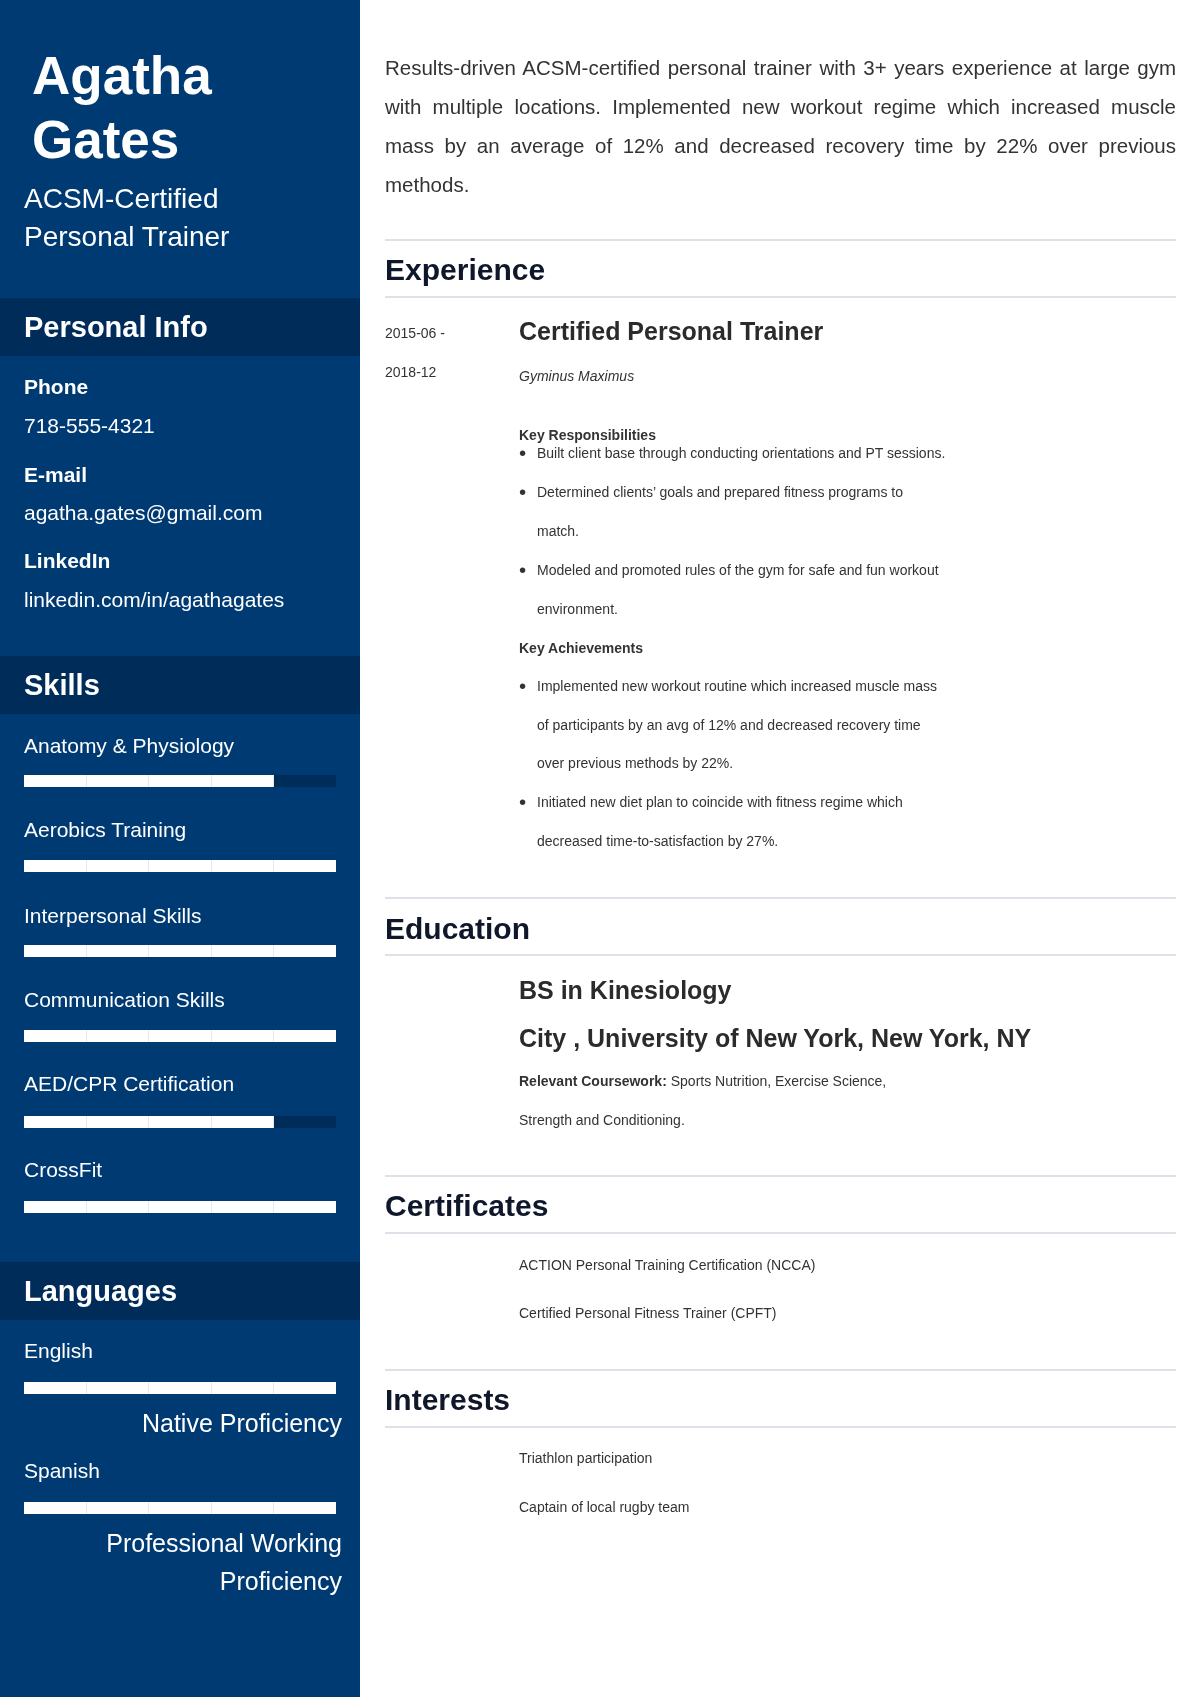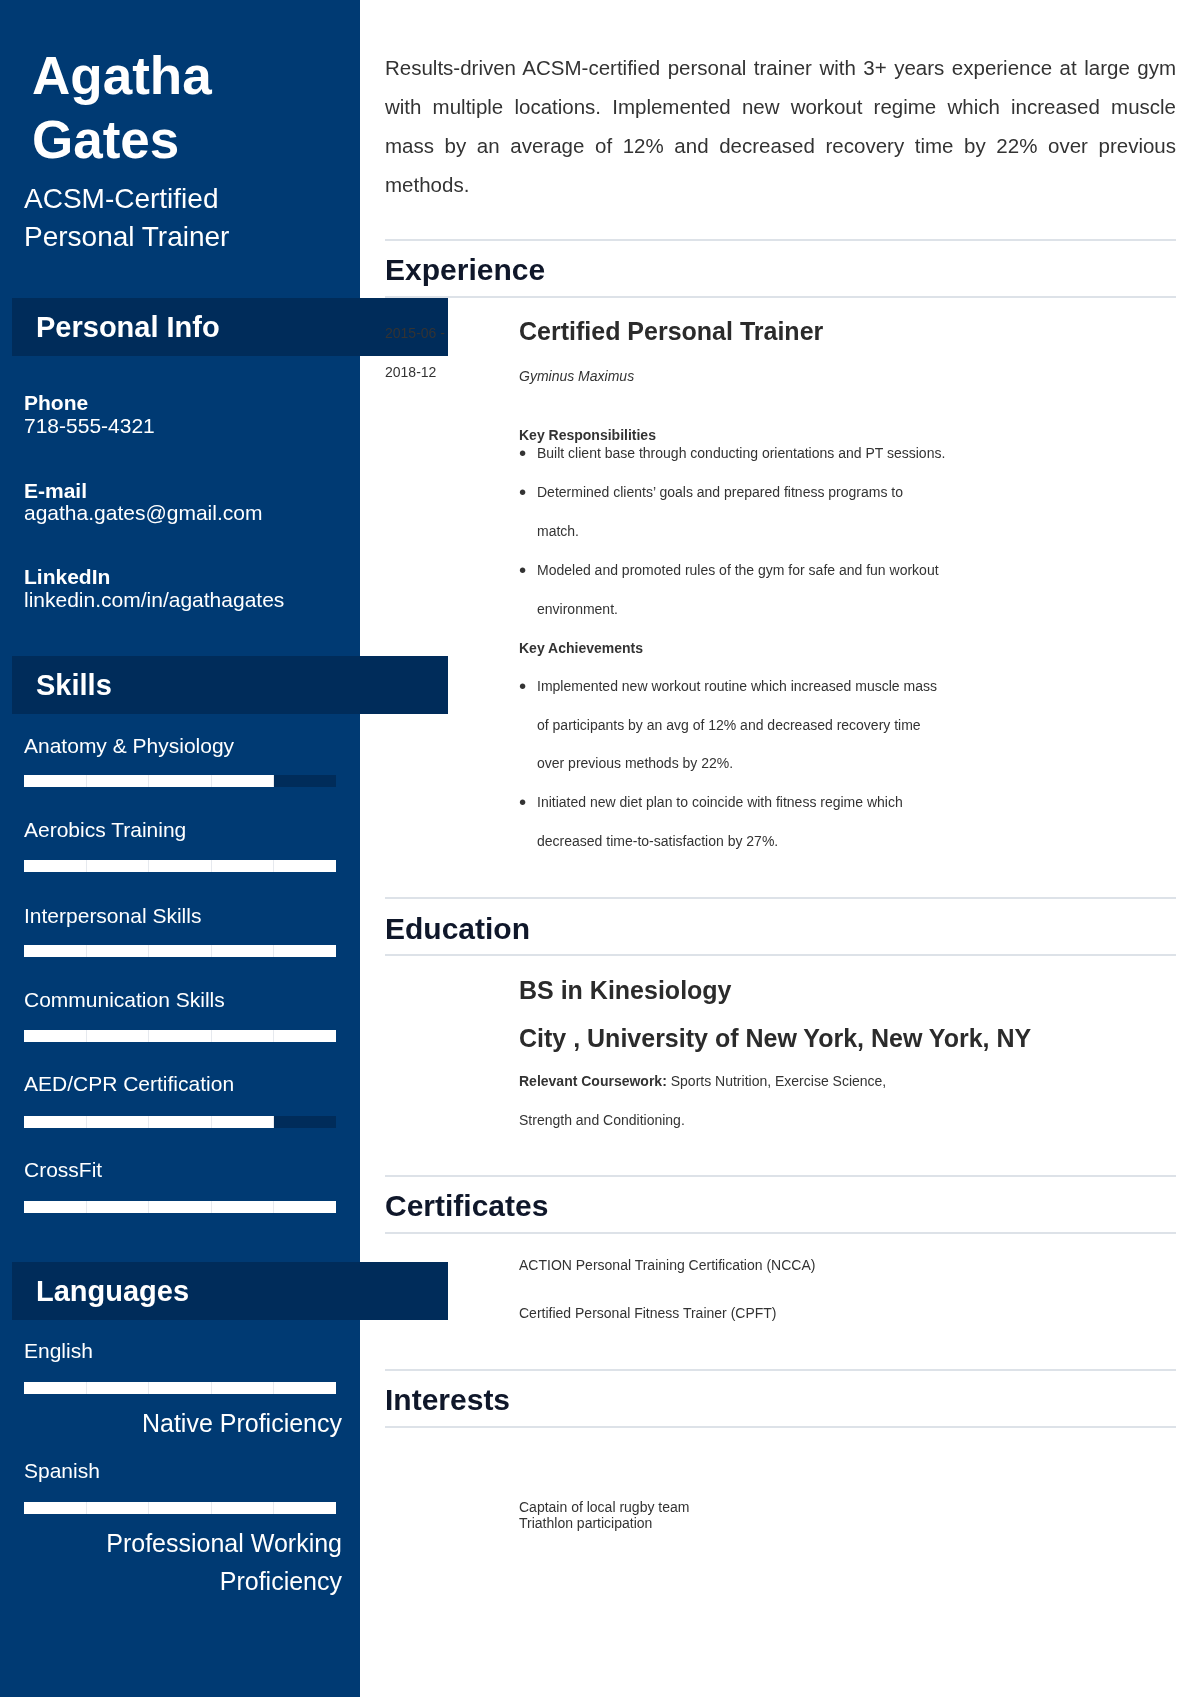--- a/index.html
+++ b/index.html
@@ -1,23 +1,23 @@
 <!DOCTYPE html>
 <html><head>
 <meta charset="utf-8">
 <style>
   html, body { margin:0; padding:0; }
   body { width:1200px; height:1697px; position:relative; background:#ffffff; font-family:"Liberation Sans", sans-serif; overflow:hidden; }
   .sidebar { position:absolute; left:0; top:0; width:360px; height:1697px; background:#003a73; color:#ffffff; }
   .abs { position:absolute; white-space:nowrap; }
   .name { left:24px; font-size:53px; font-weight:bold; line-height:64px;margin-left:8px; }
   .subtitle { left:24px; font-size:28px; line-height:38px; }
-  .side-head { position:absolute; left:12px; width:436px; background:#002c5a; }
+  .side-head { position:absolute; left:0; width:360px; background:#002c5a; }
   .side-head span { position:absolute; left:24px; font-size:29px; font-weight:bold; line-height:58px; top:0; }
-  .label { left:24px; font-size:21px; font-weight:bold; line-height:30px;margin-top:16px; }
+  .label { left:24px; font-size:21px; font-weight:bold; line-height:30px; }
   .value { left:24px; font-size:21px; line-height:30px; }
   .skill-name { left:24px; font-size:21px; line-height:30px; }
   .bar { position:absolute; left:24px; width:312px; height:12px; background:#002c5a; display:flex; }
   .seg { flex:1; height:12px; border-right:1px solid #e6e9ee; box-sizing:border-box; }
   .seg:last-child { border-right:none; }
   .seg.on { background:#ffffff; }
   .lvl { right:18px; font-size:25px; line-height:30px; text-align:right; }
   .summary { position:absolute; left:385px; top:48px; width:791px; font-size:20.5px; line-height:39px; text-align:justify; color:#333; }
   .divider { position:absolute; left:385px; width:791px; height:2px; background:#dde2e8; }
   .sec-title { position:absolute; left:385px; font-size:30px; font-weight:bold; color:#0f172a; line-height:36px; }
@@ -169,14 +169,14 @@
 
 <div class="divider" style="top:1175px"></div>
 <div class="sec-title" style="top:1188px">Certificates</div>
 <div class="divider" style="top:1232px"></div>
 <div class="txt" style="left:519px;top:1250px">ACTION Personal Training Certification (NCCA)</div>
 <div class="txt" style="left:519px;top:1298px">Certified Personal Fitness Trainer (CPFT)</div>
 
 <div class="divider" style="top:1369px"></div>
 <div class="sec-title" style="top:1382px">Interests</div>
 <div class="divider" style="top:1426px"></div>
-<div class="txt" style="left:519px;top:1508px">Triathlon participation</div>
+<div class="txt" style="left:519px;top:1443px">Triathlon participation</div>
 <div class="txt" style="left:519px;top:1492px">Captain of local rugby team</div>
 
 </body></html>

